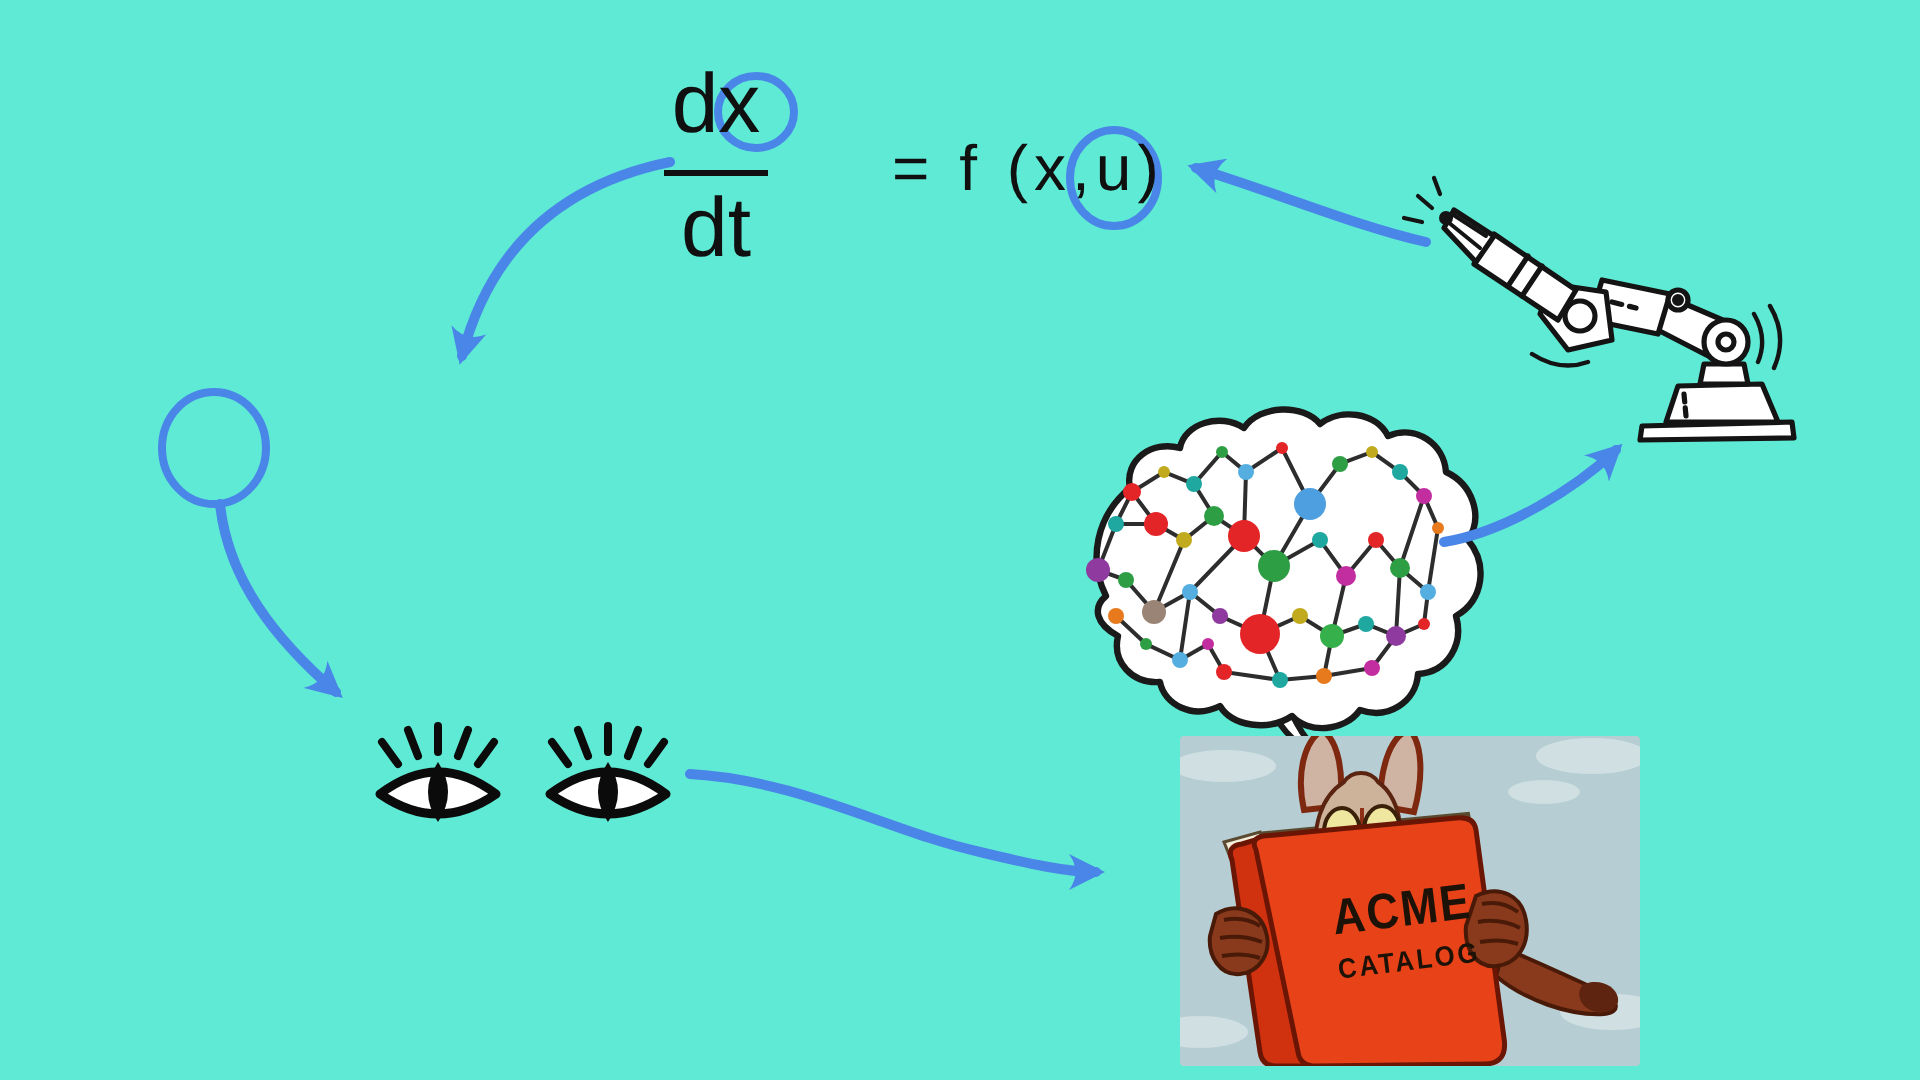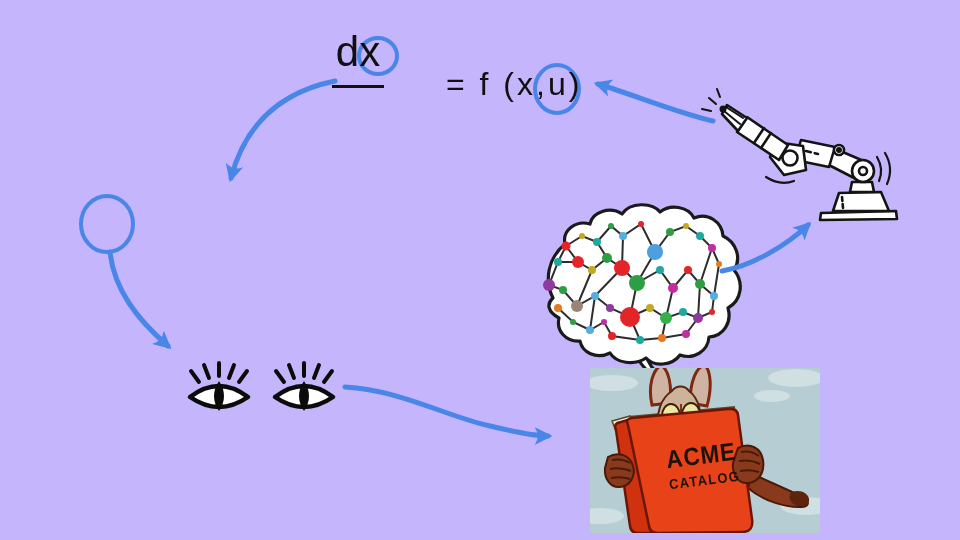--- a/index.html
+++ b/index.html
@@ -1,17 +1,17 @@
 <!DOCTYPE html>
 <html><head>
 <meta charset="utf-8">
 <style>
   html,body{margin:0;padding:0;background:#fff;}
   .canvas{
-    position:relative;width:960px;height:540px;background:#c4b5fd;overflow:hidden;
+    position:relative;width:960px;height:540px;background:#5eead4;overflow:hidden;
     font-family:"Liberation Sans", sans-serif;color:#111;
   }
   .abs{position:absolute;}
   .eqtext{color:#101010;white-space:nowrap;}
   .frac-part{width:54px;text-align:center;font-size:42px;line-height:44px;}
   .frac-bar{width:52px;height:0;border-top:3.5px solid #101010;}
   .rhs{font-size:32px;line-height:52px;letter-spacing:3px;margin-left:48px;}
   .outeq{font-size:44px;line-height:52px;letter-spacing:2.5px;}
   .acme-title{
     left:655px;top:441px;width:92px;text-align:center;
@@ -177,19 +177,20 @@
       <path d="M722,271 C752,266 787,245 808,225" stroke-width="5" marker-end="url(#ah)"></path>
       <path d="M713,121 C678,113 640,97 598,84" stroke-width="5" marker-end="url(#ah)"></path>
       <ellipse cx="378" cy="56" rx="19" ry="18" stroke-width="4"></ellipse>
       <ellipse cx="557" cy="89" rx="22" ry="24" stroke-width="4"></ellipse>
       <ellipse cx="107" cy="224" rx="26" ry="28" stroke-width="4"></ellipse>
     </g>
   </svg>
 
   <span class="abs eqtext frac-part" style="left:331px;top:30px;">dx</span>
   <div class="abs frac-bar" style="left:332px;top:85px;"></div>
+  <span class="abs eqtext frac-part" style="left:331px;top:92px;">dt</span>
   <span class="abs eqtext rhs" style="left:398px;top:58px;">= f (x,u)</span>
 
 
   <div class="abs acme-title">ACME</div>
   <div class="abs acme-sub">CATALOG</div>
 
 </div>
 
 </body></html>

